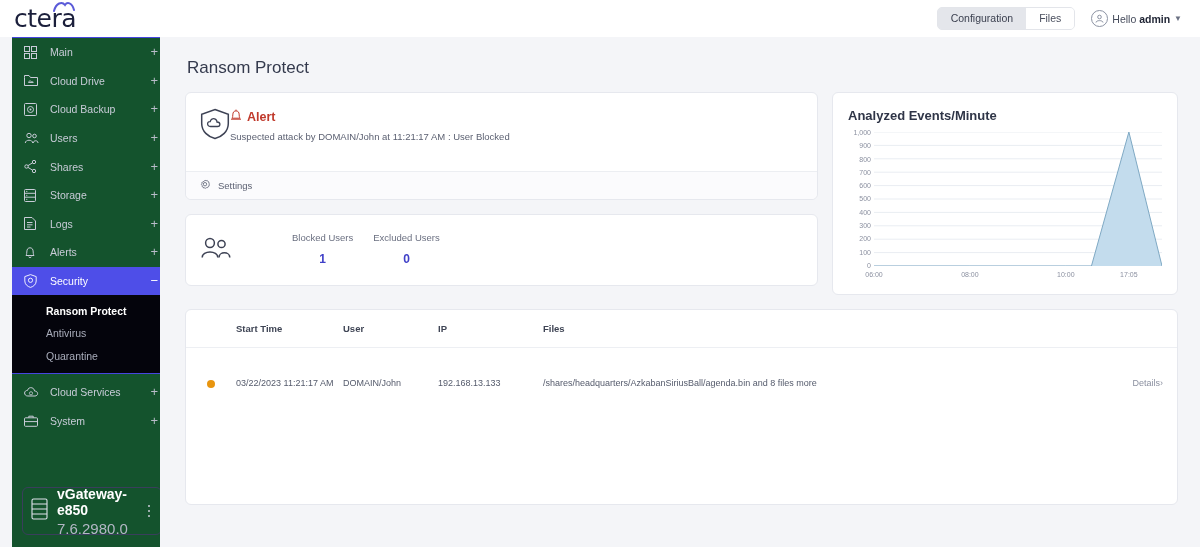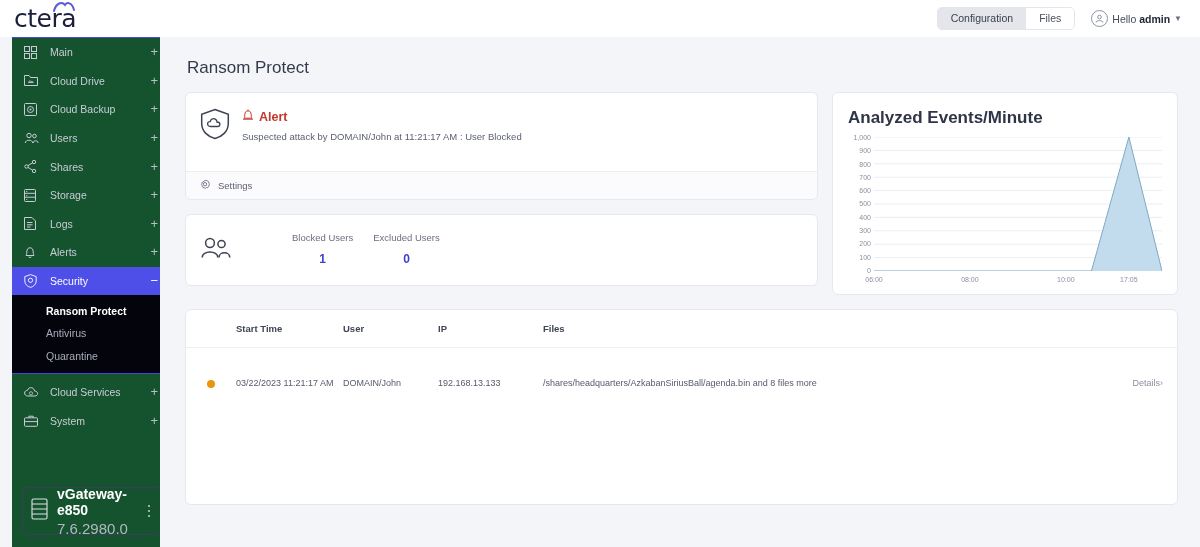--- a/index.html
+++ b/index.html
@@ -83,42 +83,42 @@
   .main {
     position: absolute; top: 37px; left: 160px; width: 1040px; height: 510px;
     background: #f4f5f8; padding: 16px 22px 0 25px;
   }
   .page-title { font-size: 17px; color: #343a4d; margin: 5px 0 14px 2px; }
   .row1 { display: flex; gap: 14px; align-items: flex-start; }
   .card {
     background: #ffffff; border: 1px solid #e6e8ee; border-radius: 6px;
   }
   .alert-card { width: 633px; height: 108px; position: relative; }
-  .alert-body { display: flex; padding: 15px 0 0 14px; gap: 12px; }
+  .alert-body { display: flex; padding: 15px 0 0 14px; }
   .alert-title { display: flex; align-items: center; gap: 5px; }
   .alert-word { font-size: 12.5px; color: #c0392b; font-weight: bold; }
   .alert-msg { font-size: 9.5px; color: #5c6172; margin-top: 5px; }
   .alert-foot {
     position: absolute; left: 0; bottom: 0; width: 100%; height: 28px;
     border-top: 1px solid #eceef2; display: flex; align-items: center;
     padding-left: 13px; gap: 7px; background: #fbfbfd; cursor: pointer;
     border-radius: 0 0 6px 6px;
   }
   .settings-lbl { font-size: 9.5px; color: #5c6172; }
   .users-card {
     width: 633px; height: 72px; margin-top: 14px;
     display: flex; align-items: center; padding-left: 14px; gap: 20px;
   }
   .stat-group { display: flex; gap: 20px; padding-bottom: 2px; margin-left: 40px; }
   .stat { text-align: center; }
   .stat-lbl { font-size: 9.5px; color: #6a6f80; }
   .stat-val { font-size: 12px; color: #4040c8; font-weight: bold; margin-top: 9px; }
 
   .chart-card { width: 346px; height: 203px; padding: 13px 12px 8px 10px; }
-  .chart-title { font-size: 17px; color: #2f3547; font-weight: bold; margin: 2px 0 6px 5px; }
+  .chart-title { font-size: 13px; color: #2f3547; font-weight: bold; margin: 2px 0 6px 5px; }
   .chart-area { position: relative; width: 322px; height: 155px; }
   .y-axis {
     position: absolute; left: 0; top: 0; width: 28px; height: 140px;
     display: flex; flex-direction: column; justify-content: space-between;
     align-items: flex-end;
   }
   .y-axis span { font-size: 7px; color: #8b90a0; line-height: 7px; }
   .plot {
     position: absolute; left: 31px; top: 3px; width: 288px; height: 134px;
   }

